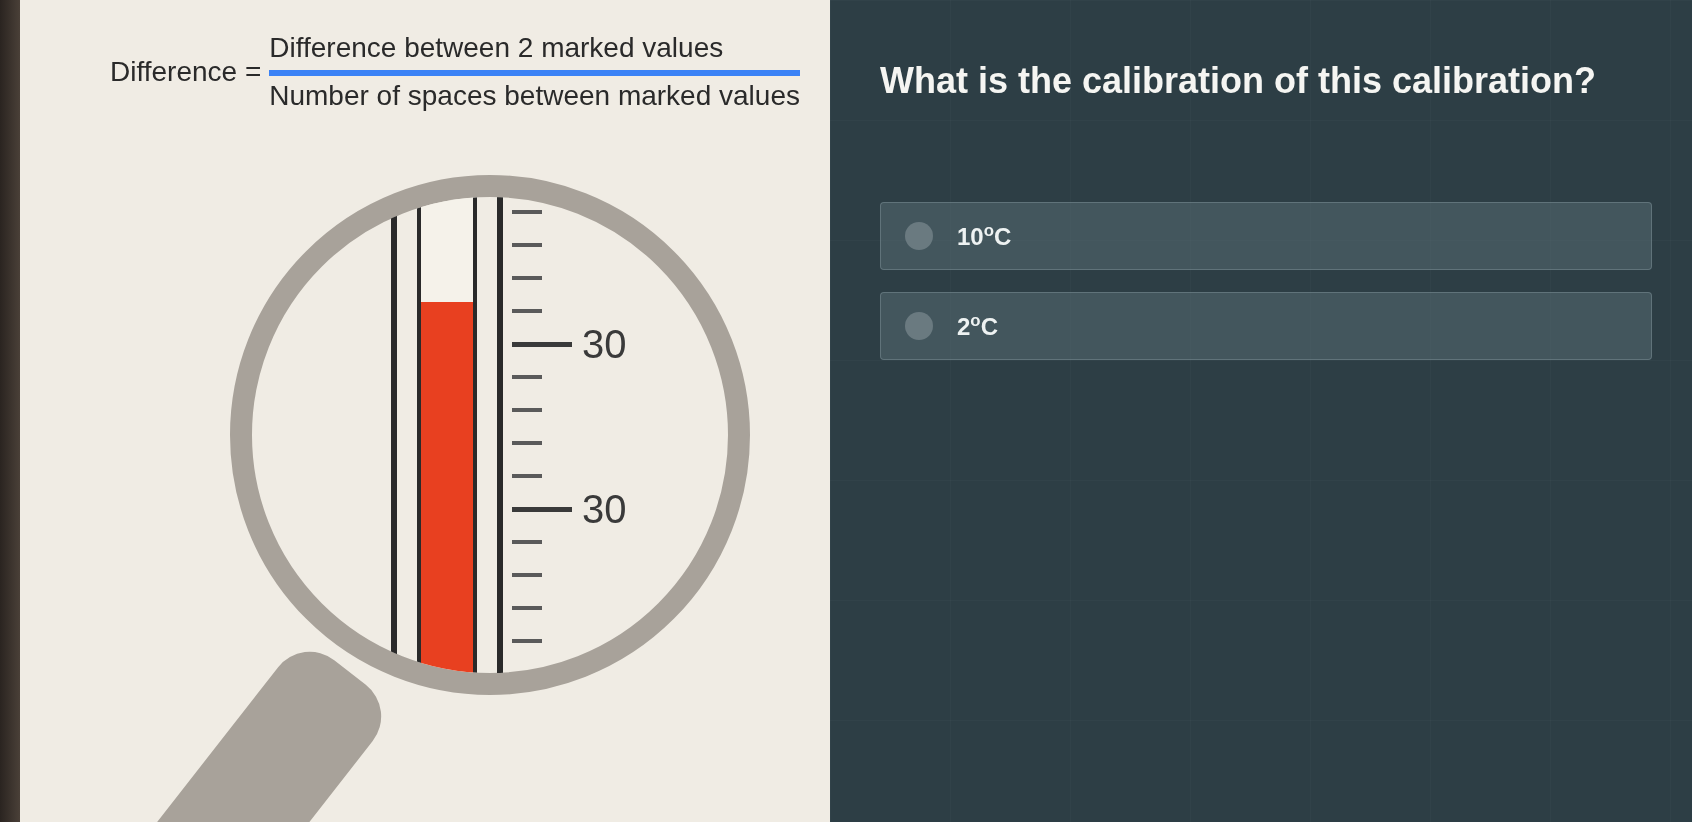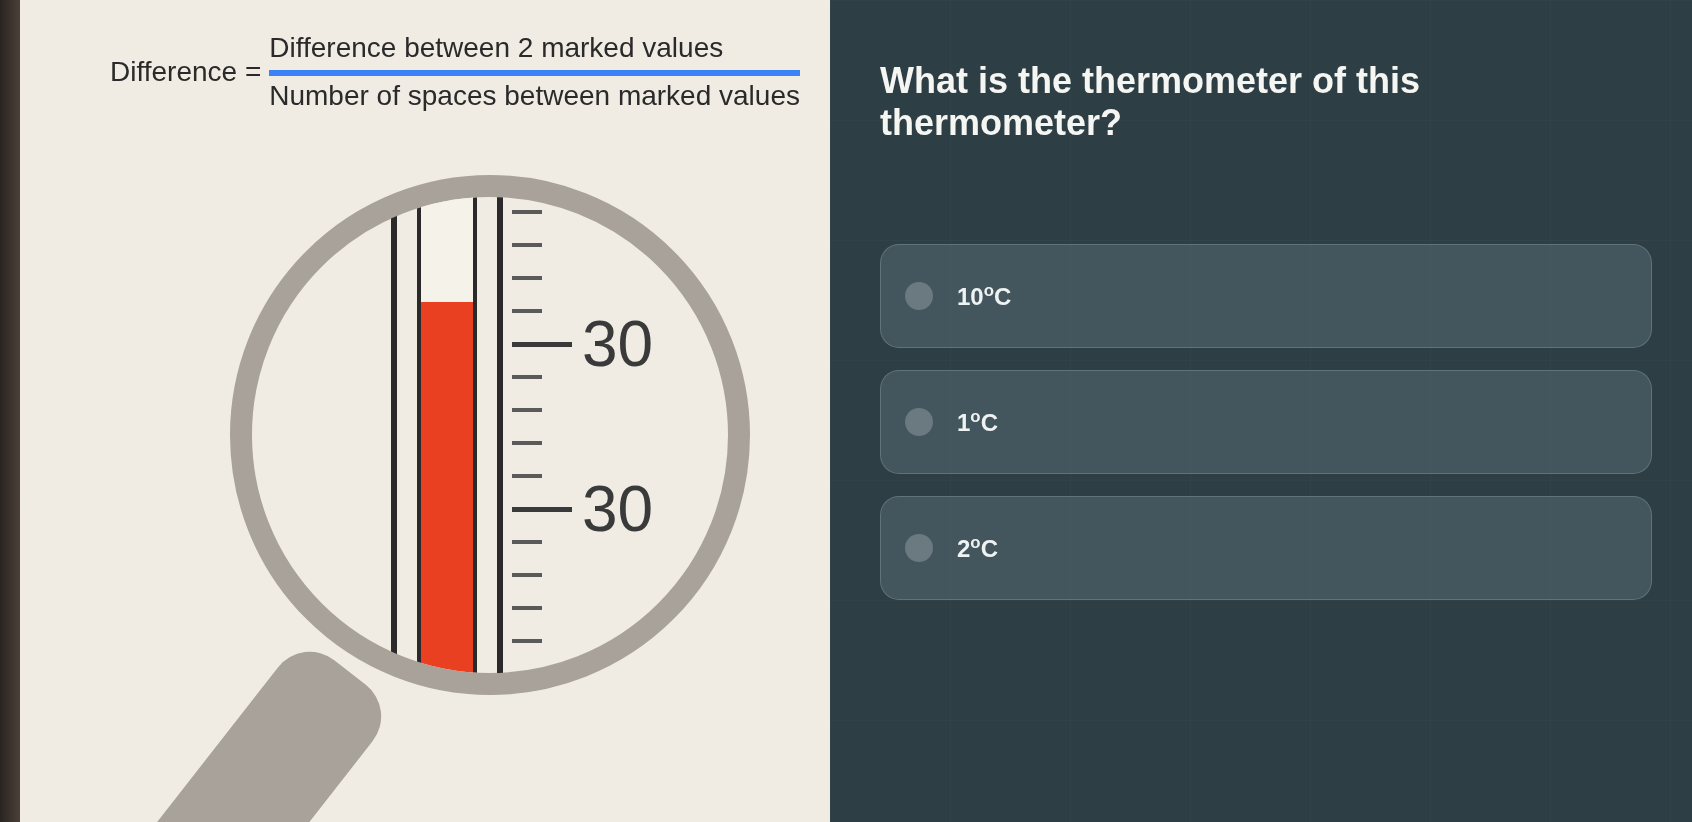--- a/index.html
+++ b/index.html
@@ -125,21 +125,21 @@
   .minor-tick {
     position: absolute;
     width: 30px;
     height: 4px;
     background: #5a5a5a;
     left: 0;
   }
   .tick-label {
     position: absolute;
     left: 70px;
-    font-size: 64px;
+    font-size: 40px;
     color: #3a3a3a;
     transform: translateY(-50%);
     font-weight: 400;
   }
 
   .right-panel {
     flex: 1;
     height: 100%;
     background: #2d3e45;
     background-image:
@@ -156,22 +156,22 @@
     margin-bottom: 100px;
   }
   .options {
     display: flex;
     flex-direction: column;
     gap: 22px;
   }
   .option {
     background: rgba(90,110,118,0.5);
     border: 1px solid rgba(140,160,168,0.4);
-    border-radius: 19px;
-    padding: 36px 24px;
+    border-radius: 4px;
+    padding: 18px 24px;
     display: flex;
     align-items: center;
     gap: 24px;
     cursor: pointer;
     font-size: 24px;
     font-weight: 700;
     color: #eef2f2;
   }
   .radio-dot {
     width: 28px;
@@ -232,28 +232,24 @@
         <div class="minor-tick" style="top:86px"></div>
         <div class="minor-tick" style="top:53px"></div>
         <div class="major-tick" style="top:20px"></div>
 
       </div>
     </div>
   </div>
 </div>
 
 <div class="right-panel">
-  <div class="question">What is the thermometer of this thermometer?</div>
+  <div class="question">What is the calibration of this calibration?</div>
   <div class="options">
     <div class="option">
       <div class="radio-dot"></div>
       <span><span>10</span><span class="deg">o</span>C</span>
     </div>
     <div class="option">
       <div class="radio-dot"></div>
-      <span><span>1</span><span class="deg">o</span>C</span>
-    </div>
-    <div class="option">
-      <div class="radio-dot"></div>
       <span><span>2</span><span class="deg">o</span>C</span>
     </div>
   </div>
 </div>
 
 </body></html>

